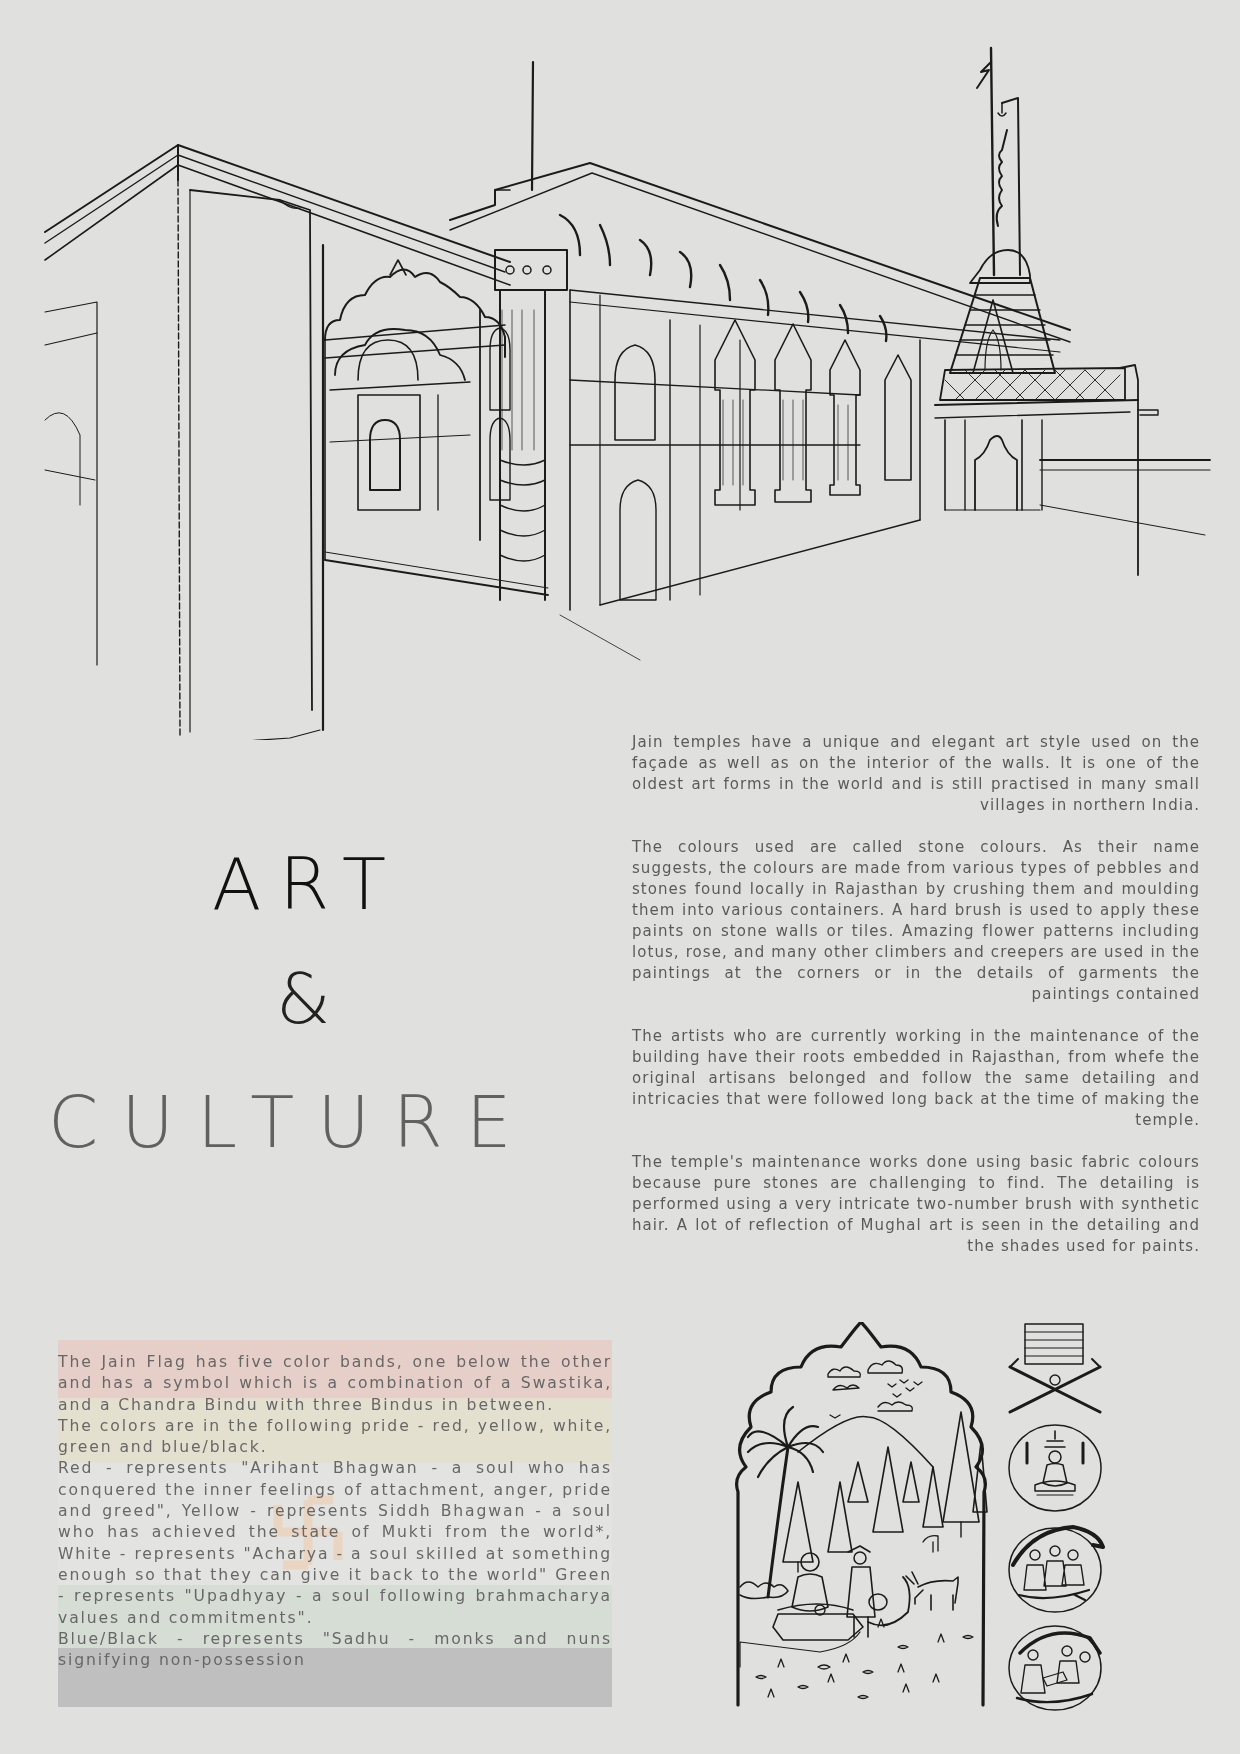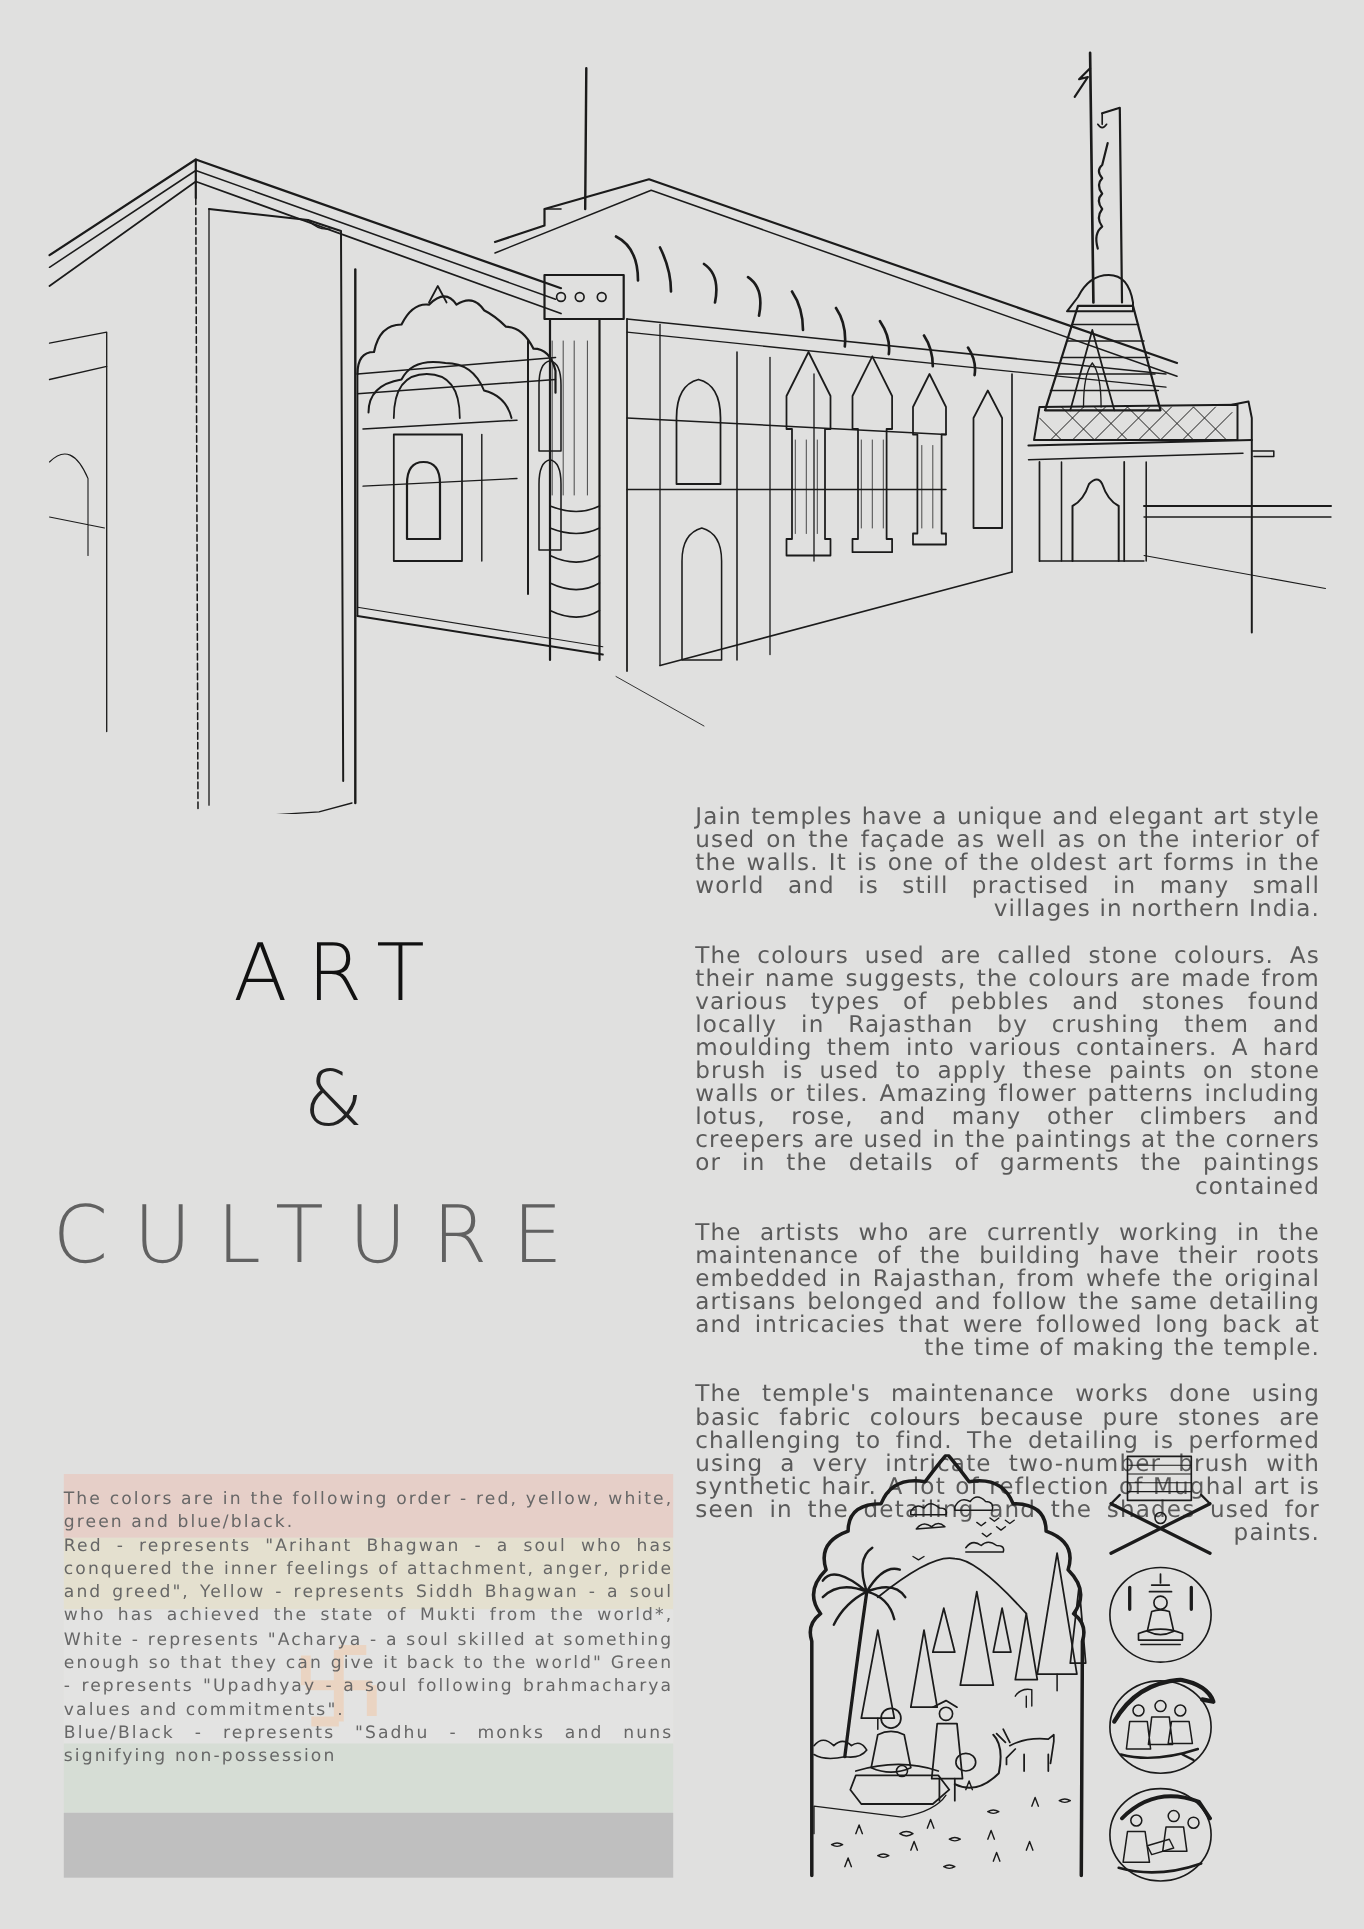--- a/index.html
+++ b/index.html
@@ -14,21 +14,21 @@
     fill:none; stroke:#1b1b1b; stroke-linecap:round; stroke-linejoin:round;
   }
   
   .title-word { position:absolute; font-family:"DejaVu Sans", sans-serif; font-weight:300; white-space:nowrap; }
   #t-art { left:212px; top:842px; font-size:72px; letter-spacing:18px; color:#111; }
   #t-amp { left:276px; top:958px; font-size:70px; color:#222; }
   #t-culture { left:48px; top:1080px; font-size:72px; letter-spacing:23px; color:#616161; }
   
   .col-right { left:632px; top:732px; width:568px; }
   .col-right p {
-    margin:0 0 21px 0; font-size:21px; line-height:21px; color:#5a5a5a;
+    margin:0 0 21px 0; font-size:15px; line-height:21px; color:#5a5a5a;
     letter-spacing:1.05px; text-align:justify; text-align-last:right;
     font-family:"DejaVu Sans", sans-serif; font-weight:normal;
   }
   
   .flag-box { left:58px; top:1340px; width:554px; height:367px; }
   .band { position:absolute; left:0; width:100%; }
   .flag-text {
     position:absolute; left:0; top:12px; width:554px; font-size:15.6px; line-height:21.3px;
     color:#676767; letter-spacing:1.9px; text-align:justify;
     font-family:"DejaVu Sans", sans-serif; margin:0;
@@ -162,21 +162,22 @@
   <div class="band" style="top:58px;height:65px;background:#e4e0cf;"></div>
   <div class="band" style="top:123px;height:122px;background:#e3e3e2;"></div>
   <div class="band" style="top:245px;height:63px;background:#d6ddd5;"></div>
   <div class="band" style="top:308px;height:59px;background:#bfbfbf;"></div>
   <svg class="wm" width="70" height="85" viewBox="0 0 70 85">
     <g fill="none" stroke="#f0c9a8" stroke-width="9">
       <path d="M35,10 L35,75 M5,42 L65,42 M35,10 L60,10 M35,75 L10,75 M5,42 L5,15 M65,42 L65,70"></path>
     </g>
   </svg>
   <div class="flag-text">
-    <span>The colors are in the following order - red, yellow, white, green and blue/black.</span>
+    <span>The Jain Flag has five color bands, one below the other and has a symbol which is a combination of a Swastika, and a Chandra Bindu with three Bindus in between.</span>
+    <span>The colors are in the following pride - red, yellow, white, green and blue/black.</span>
     <span>Red - represents "Arihant Bhagwan - a soul who has conquered the inner feelings of attachment, anger, pride and greed", Yellow - represents Siddh Bhagwan - a soul who has achieved the state of Mukti from the world*, White - represents "Acharya - a soul skilled at something enough so that they can give it back to the world" Green - represents "Upadhyay - a soul following brahmacharya values and commitments".</span>
     <span>Blue/Black - represents "Sadhu - monks and nuns signifying non-possession</span>
   </div>
 </div>
 
 <div class="abs" style="left:728px;top:1322px;">
 <svg class="sketch" width="270" height="385" viewBox="0 0 270 385">
 
   <path d="M10,383 L10,170 q-5,-15 8,-25 q-15,-20 5,-40 q-8,-25 20,-35 q0,-25 30,-25 q10,-25 40,-20 q15,-20 20,-25 q5,5 20,25 q30,-5 40,20 q30,0 30,25 q28,10 20,35 q20,20 5,40 q13,10 8,25 L255,383" stroke-width="3.2"></path>
 

